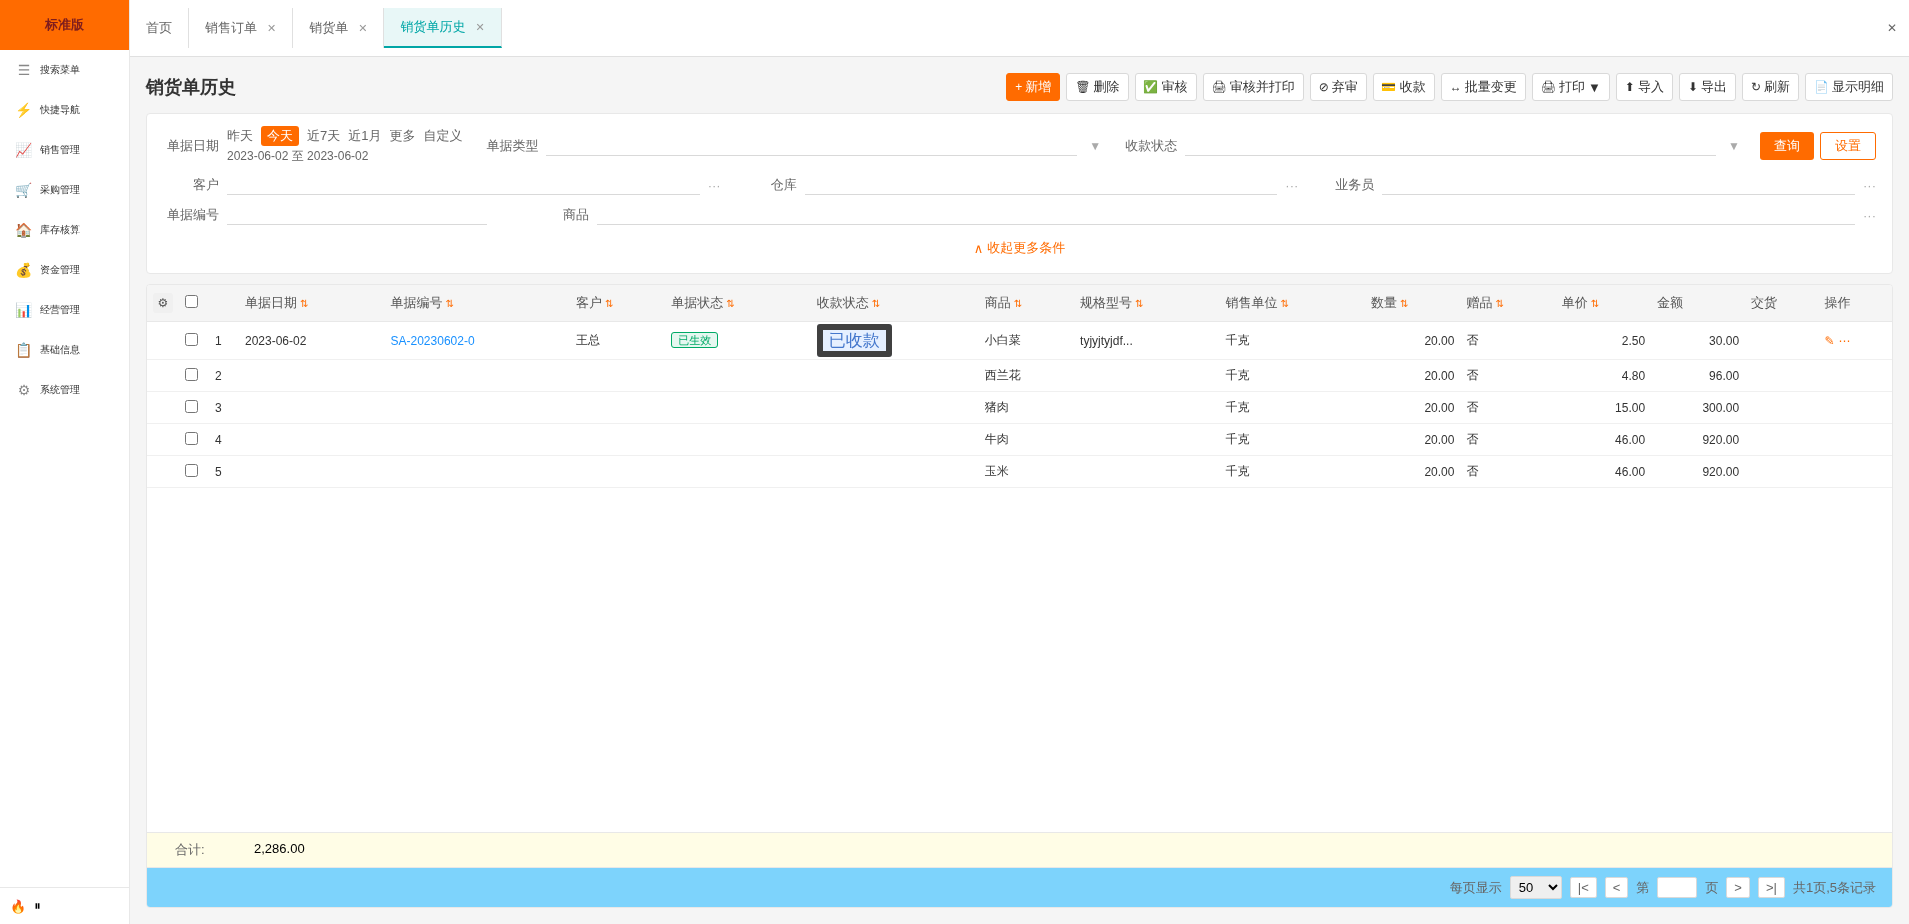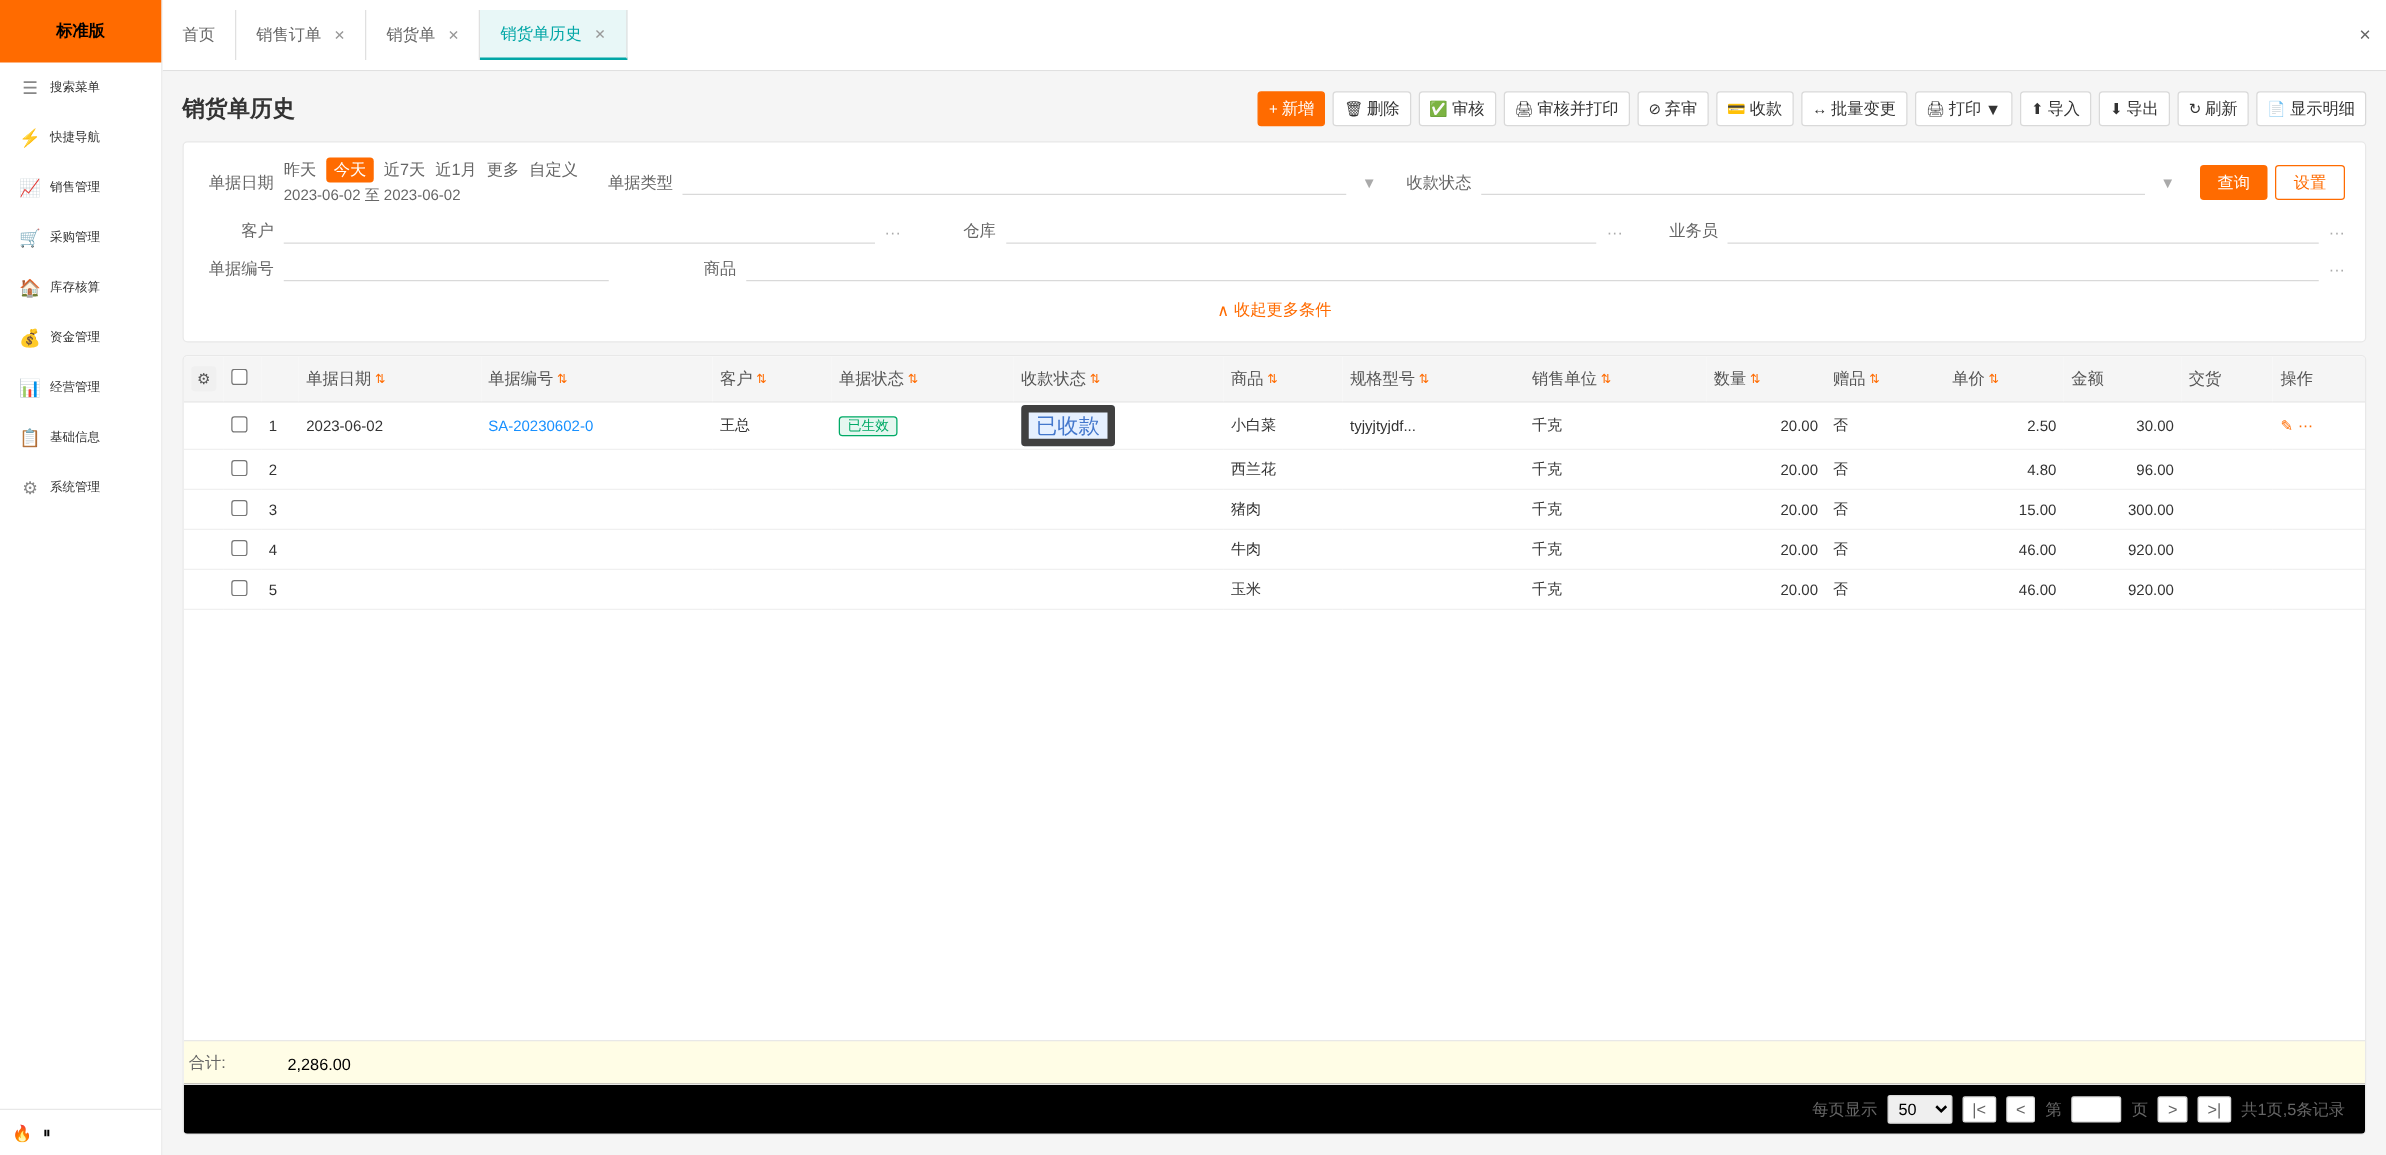--- a/index.html
+++ b/index.html
@@ -1,20 +1,20 @@
 <!DOCTYPE html>
 <html><head>
   <meta charset="utf-8">
   <style>
     * { box-sizing: border-box; margin: 0; padding: 0; font-family: 'Microsoft YaHei', Arial, sans-serif; font-size: 13px; }
     body { display: flex; height: 924px; overflow: hidden; background: #f5f5f5; }
 
     
     .sidebar { width: 130px; background: #fff; border-right: 1px solid #e8e8e8; display: flex; flex-direction: column; flex-shrink: 0; }
-    .sidebar-top { background: #ff6b00; height: 50px; display: flex; align-items: center; justify-content: center; color: #000000; font-size: 14px; font-weight: bold; }
+    .sidebar-top { background: #ff6b00; height: 50px; display: flex; align-items: center; justify-content: center; color: #7f1d1d; font-size: 14px; font-weight: bold; }
     .sidebar-item { display: flex; align-items: center; padding: 12px 16px; cursor: pointer; color: #333; gap: 8px; }
     .sidebar-item .icon { width: 16px; height: 16px; display: flex; align-items: center; justify-content: center; font-size: 14px; color: #888; }
     .sidebar-item .label { font-size: 10px; }
     .sidebar-bottom { margin-top: auto; padding: 10px; display: flex; align-items: center; gap: 8px; border-top: 1px solid #e8e8e8; }
 
     
     .main { flex: 1; display: flex; flex-direction: column; overflow: hidden; }
 
     
     .tab-bar { background: #fff; border-bottom: 1px solid #e0e0e0; display: flex; align-items: center; height: 57px; padding-left: 0; }
@@ -53,25 +53,25 @@
 
     
     .table-wrapper { background: #fff; border: 1px solid #e8e8e8; border-radius: 4px; flex: 1; overflow: auto; display: flex; flex-direction: column; }
     table { width: 100%; border-collapse: collapse; }
     thead tr { background: #f5f5f5; }
     th { padding: 8px 6px; text-align: left; color: #555; font-weight: normal; border-bottom: 1px solid #e8e8e8; white-space: nowrap; font-size: 12px; }
     td { padding: 7px 6px; border-bottom: 1px solid #f0f0f0; color: #333; font-size: 12px; white-space: nowrap; }
     .sort-icon { color: #ff6b00; font-size: 10px; }
     .badge-active { background: #e6f7f0; color: #00aa66; border: 1px solid #00aa66; padding: 1px 6px; border-radius: 3px; font-size: 11px; }
     .badge-paid { background: #e6f0ff; color: #4477cc; border: 6px solid #404040; padding: 1px 6px; border-radius: 3px; font-size: 17px; }
-    .table-footer { background: #fffde6; border-top: 1px solid #e8e8e8; padding: 8px 4px; display: flex; align-items: flex-end; font-size: 13px; }
+    .table-footer { background: #fffde6; border-top: 1px solid #e8e8e8; padding: 8px 28px; display: flex; align-items: flex-start; font-size: 13px; }
     .table-footer .total-label { color: #666; margin-right: 20px; }
     .table-footer .total-qty { min-width: 900px; text-align: right; padding-right: 20px; }
     .table-footer .total-amount { min-width: 80px; text-align: right; }
-    .pagination { display: flex; align-items: center; justify-content: flex-end; padding: 8px 16px; background: #000000; border-top: 1px solid #e8e8e8; gap: 8px; font-size: 12px; color: #666; }
+    .pagination { display: flex; align-items: center; justify-content: flex-end; padding: 8px 16px; background: #7dd3fc; border-top: 1px solid #e8e8e8; gap: 8px; font-size: 12px; color: #666; }
     .pagination-btn { border: 1px solid #d9d9d9; background: white; padding: 2px 7px; cursor: pointer; border-radius: 2px; color: #666; }
     .page-num-input { border: 1px solid #d9d9d9; width: 40px; text-align: center; padding: 2px 4px; border-radius: 2px; }
     .page-select { border: 1px solid #d9d9d9; padding: 2px 4px; border-radius: 2px; }
     .action-btns { display: flex; gap: 4px; }
     .action-btn { color: #ff6b00; cursor: pointer; font-size: 12px; }
     .config-icon { width: 20px; height: 20px; background: #f0f0f0; border-radius: 3px; display: flex; align-items: center; justify-content: center; cursor: pointer; font-size: 12px; }
     .checkbox-col { width: 30px; }
     th.sortable { cursor: pointer; }
     .th-inner { display: flex; align-items: center; gap: 3px; }
   </style>

